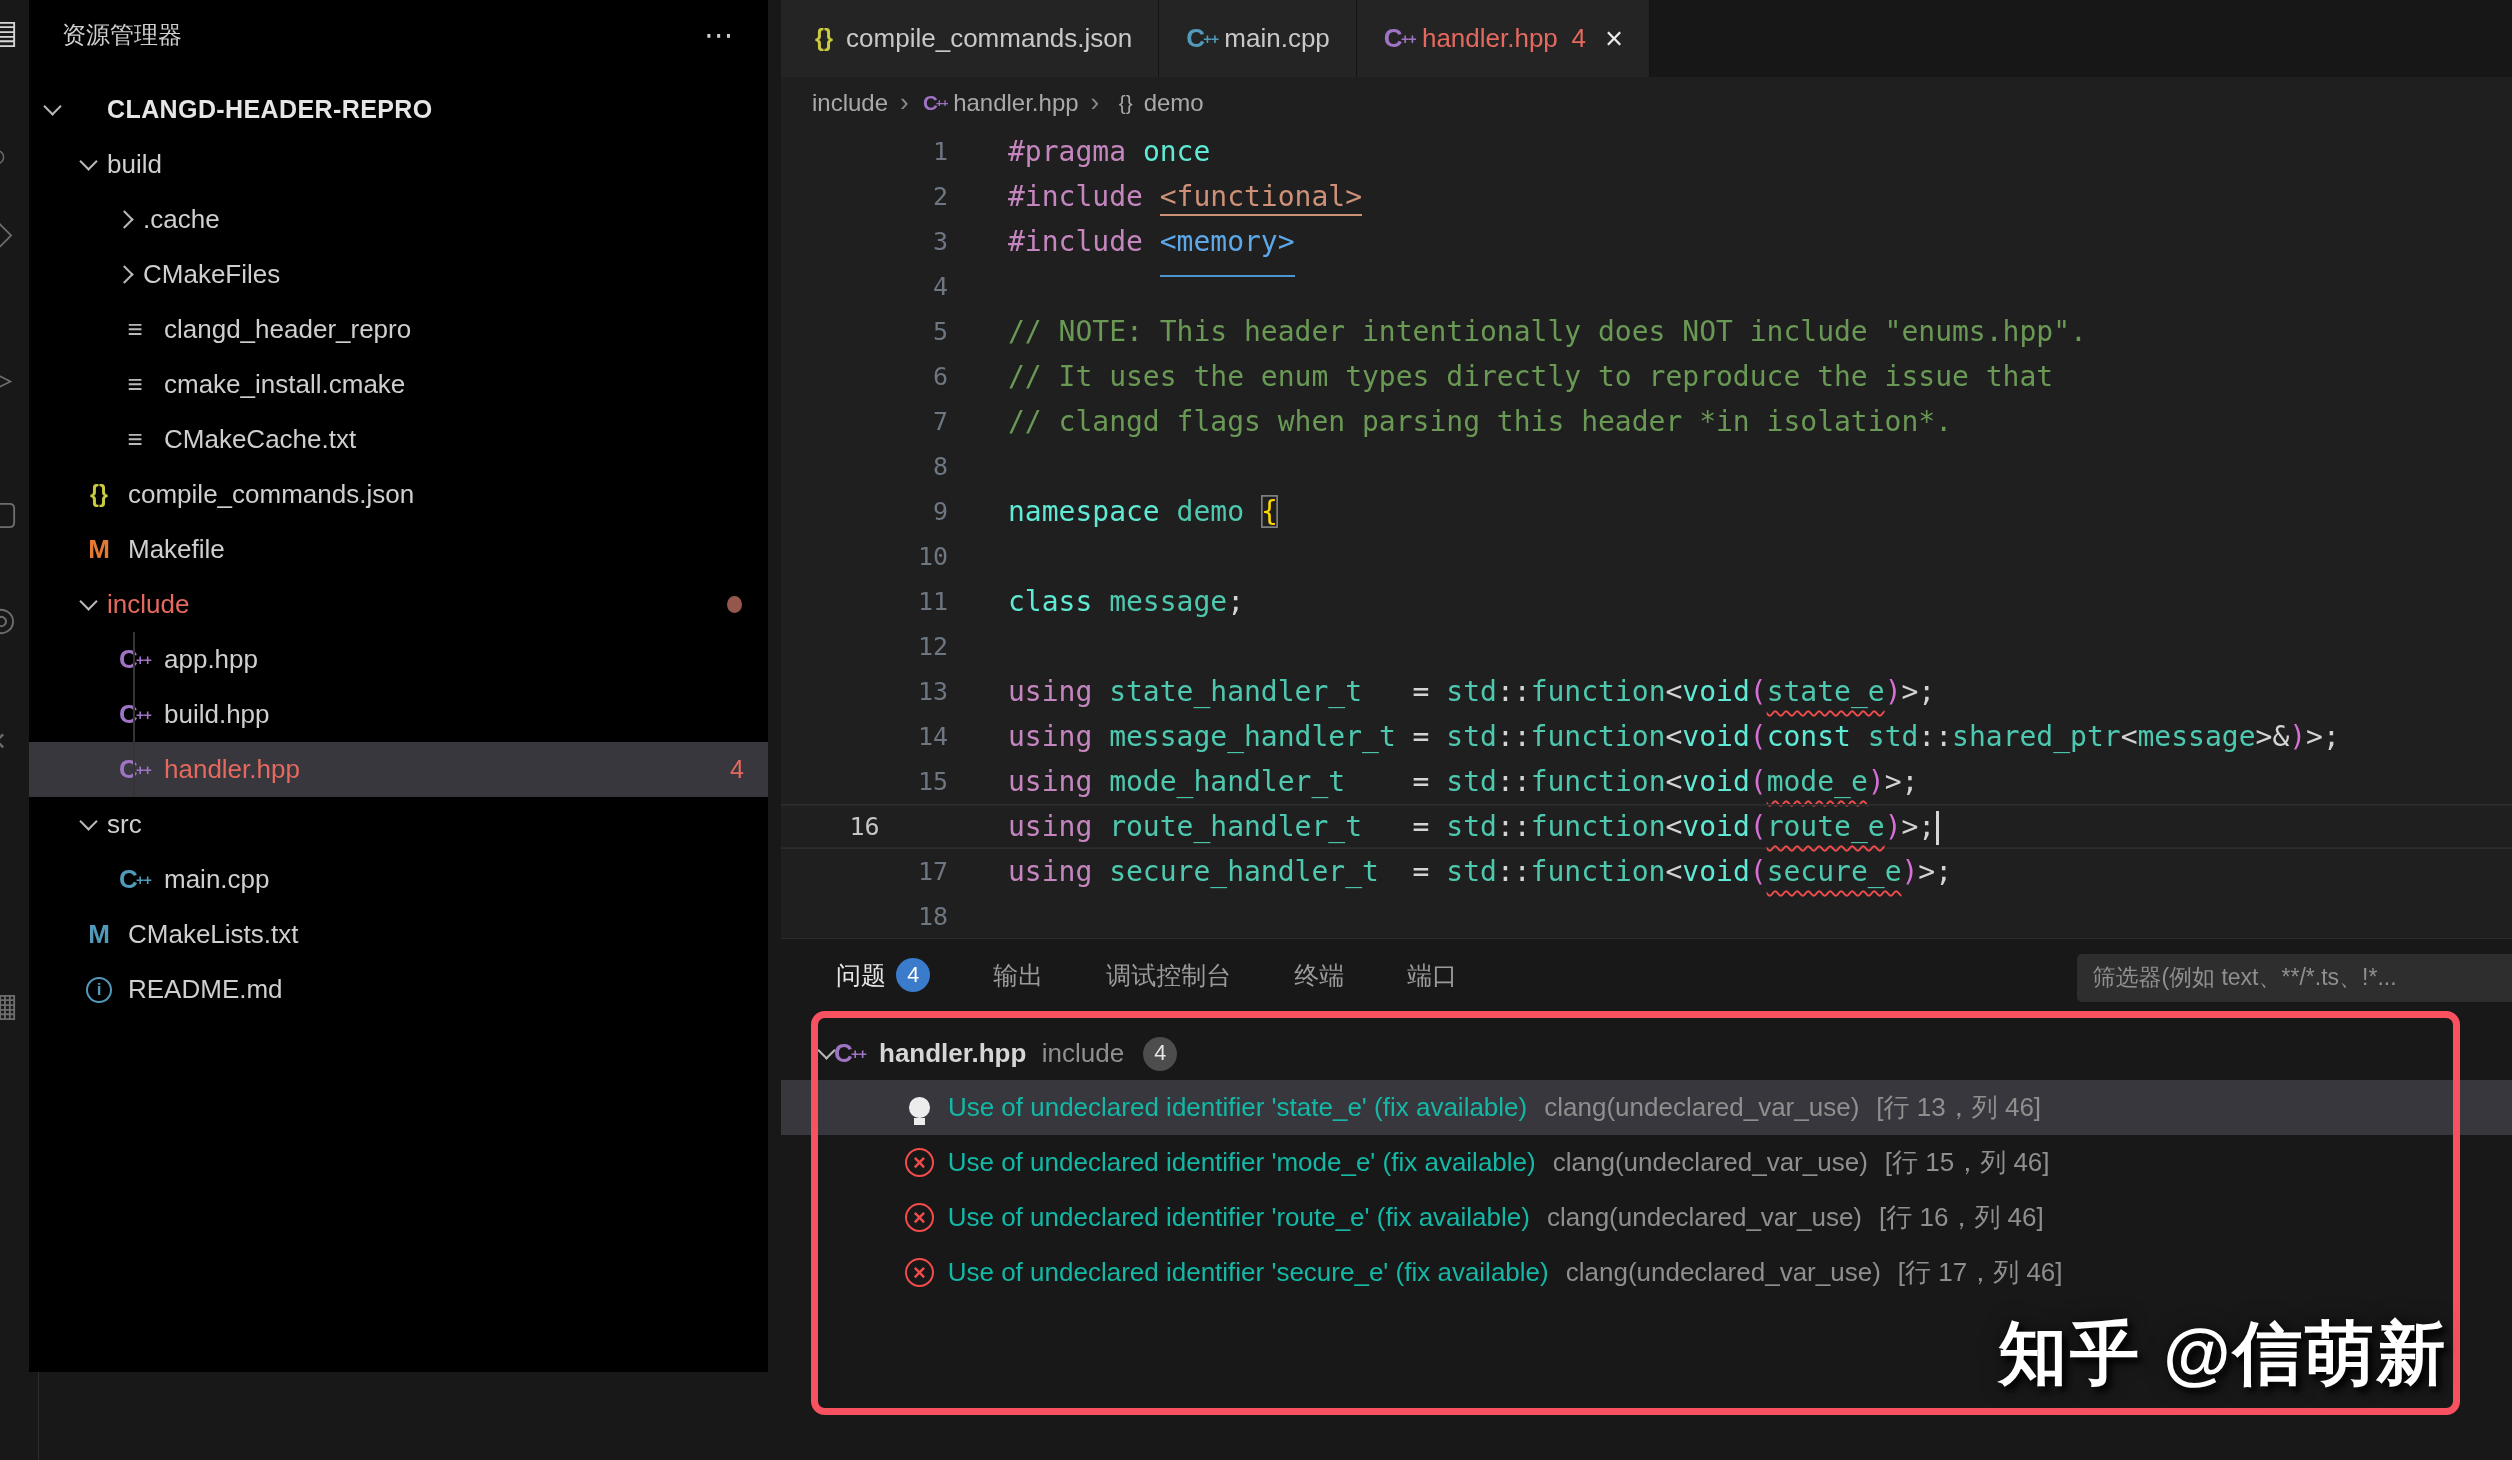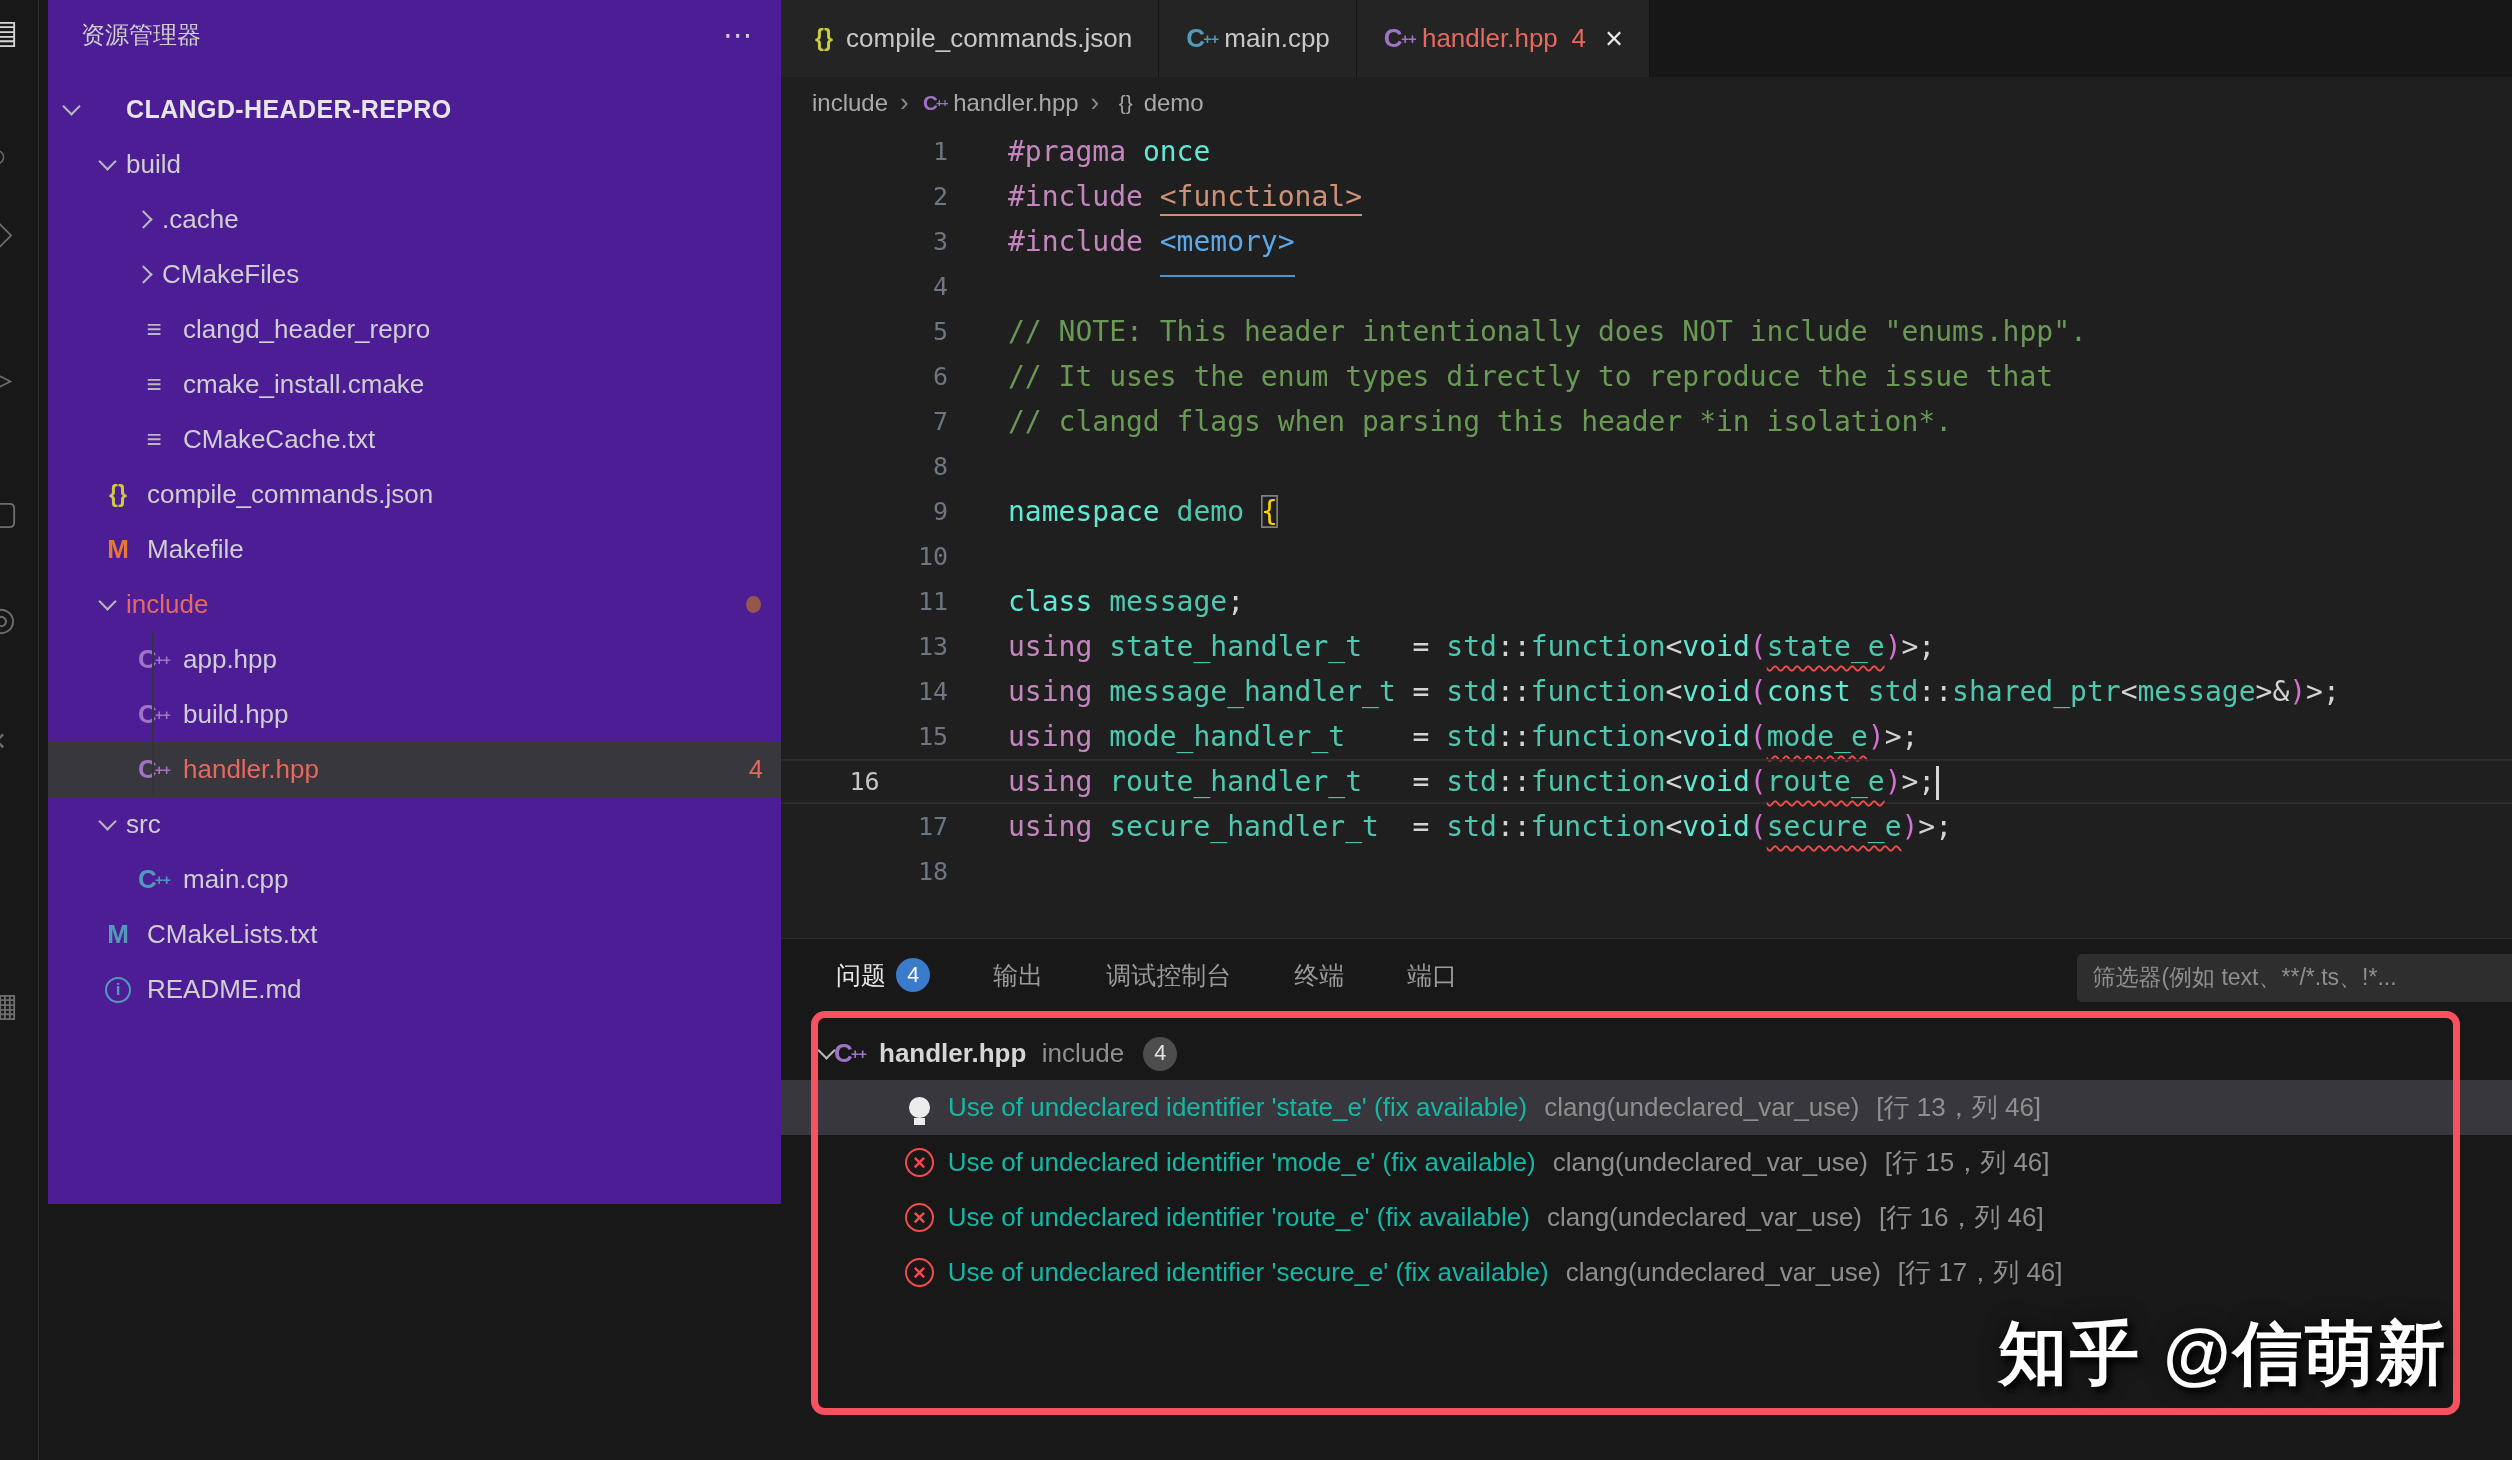--- a/index.html
+++ b/index.html
@@ -6,21 +6,21 @@
   html,body { background:#101010; }
   body { font-family:"Liberation Sans","DejaVu Sans",sans-serif; }
   .screen { position:relative; width:2512px; height:1460px; background:#181818; overflow:hidden; }
 
   
   .activitybar { position:absolute; left:0; top:0; width:39px; height:1460px; background:#181818; border-right:1.7px solid #2d2d2d; overflow:hidden; }
   .abicon { position:absolute; left:-13px; font-size:33px; color:#6d6d6d; }
   .abicon.bright { color:#d5d5d5; }
 
   
-  .sidebar { position:absolute; left:48px; top:0; width:739px; height:1204px; background:#4c1d95; }
+  .sidebar { position:absolute; left:29px; top:0; width:739px; height:1372px; background:#000000; }
   .sb-head { position:absolute; left:0; top:0; width:100%; height:69px; display:flex; align-items:center; padding:0 33px; }
   .sb-title { font-size:24px; color:#cfcfcf; }
   .sb-dots { margin-left:auto; color:#cfcfcf; font-size:29px; letter-spacing:1.7px; }
   .tree { position:absolute; left:0; top:82px; width:100%; }
   .tree-row { position:relative; height:55px; display:flex; align-items:center; color:#cfcfcf; font-size:26px; cursor:default; }
   .tree-row.selected { background:#37373d; }
   .tree-row.err-label .lbl { color:#e5695e; }
   .tree-row.root .lbl { color:#e6e6e6; font-weight:700; font-size:25px; letter-spacing:0.4px; }
   .tree-row .lbl { margin-left:12px; white-space:nowrap; }
   .tree-row.guide::before { content:""; position:absolute; left:104px; top:0; bottom:0; width:1.7px; background:#343434; }
@@ -261,20 +261,24 @@
         </div>
         <div class="codeline">
           <span class="ln">10</span>
           <span class="lc"></span>
         </div>
         <div class="codeline">
           <span class="ln">11</span>
           <span class="lc"><span class="tk-kw">class</span><span class="tk-pl"> </span><span class="tk-ty">message</span><span class="tk-pl">;</span></span>
         </div>
         <div class="codeline">
+          <span class="ln">12</span>
+          <span class="lc"></span>
+        </div>
+        <div class="codeline">
           <span class="ln">13</span>
           <span class="lc"><span class="tk-pp">using</span><span class="tk-pl"> </span><span class="tk-ty">state_handler_t</span><span class="tk-pl">   = </span><span class="tk-ty">std</span><span class="tk-pl">::</span><span class="tk-ty">function</span><span class="tk-pl">&lt;</span><span class="tk-kw">void</span><span class="tk-par">(</span><span class="tk-err">state_e</span><span class="tk-par">)</span><span class="tk-pl">&gt;;</span></span>
         </div>
         <div class="codeline">
           <span class="ln">14</span>
           <span class="lc"><span class="tk-pp">using</span><span class="tk-pl"> </span><span class="tk-ty">message_handler_t</span><span class="tk-pl"> = </span><span class="tk-ty">std</span><span class="tk-pl">::</span><span class="tk-ty">function</span><span class="tk-pl">&lt;</span><span class="tk-kw">void</span><span class="tk-par">(</span><span class="tk-kw">const</span><span class="tk-pl"> </span><span class="tk-ty">std</span><span class="tk-pl">::</span><span class="tk-ty">shared_ptr</span><span class="tk-pl">&lt;</span><span class="tk-ty">message</span><span class="tk-pl">&gt;&amp;</span><span class="tk-par">)</span><span class="tk-pl">&gt;;</span></span>
         </div>
         <div class="codeline">
           <span class="ln">15</span>
           <span class="lc"><span class="tk-pp">using</span><span class="tk-pl"> </span><span class="tk-ty">mode_handler_t</span><span class="tk-pl">    = </span><span class="tk-ty">std</span><span class="tk-pl">::</span><span class="tk-ty">function</span><span class="tk-pl">&lt;</span><span class="tk-kw">void</span><span class="tk-par">(</span><span class="tk-err">mode_e</span><span class="tk-par">)</span><span class="tk-pl">&gt;;</span></span>

